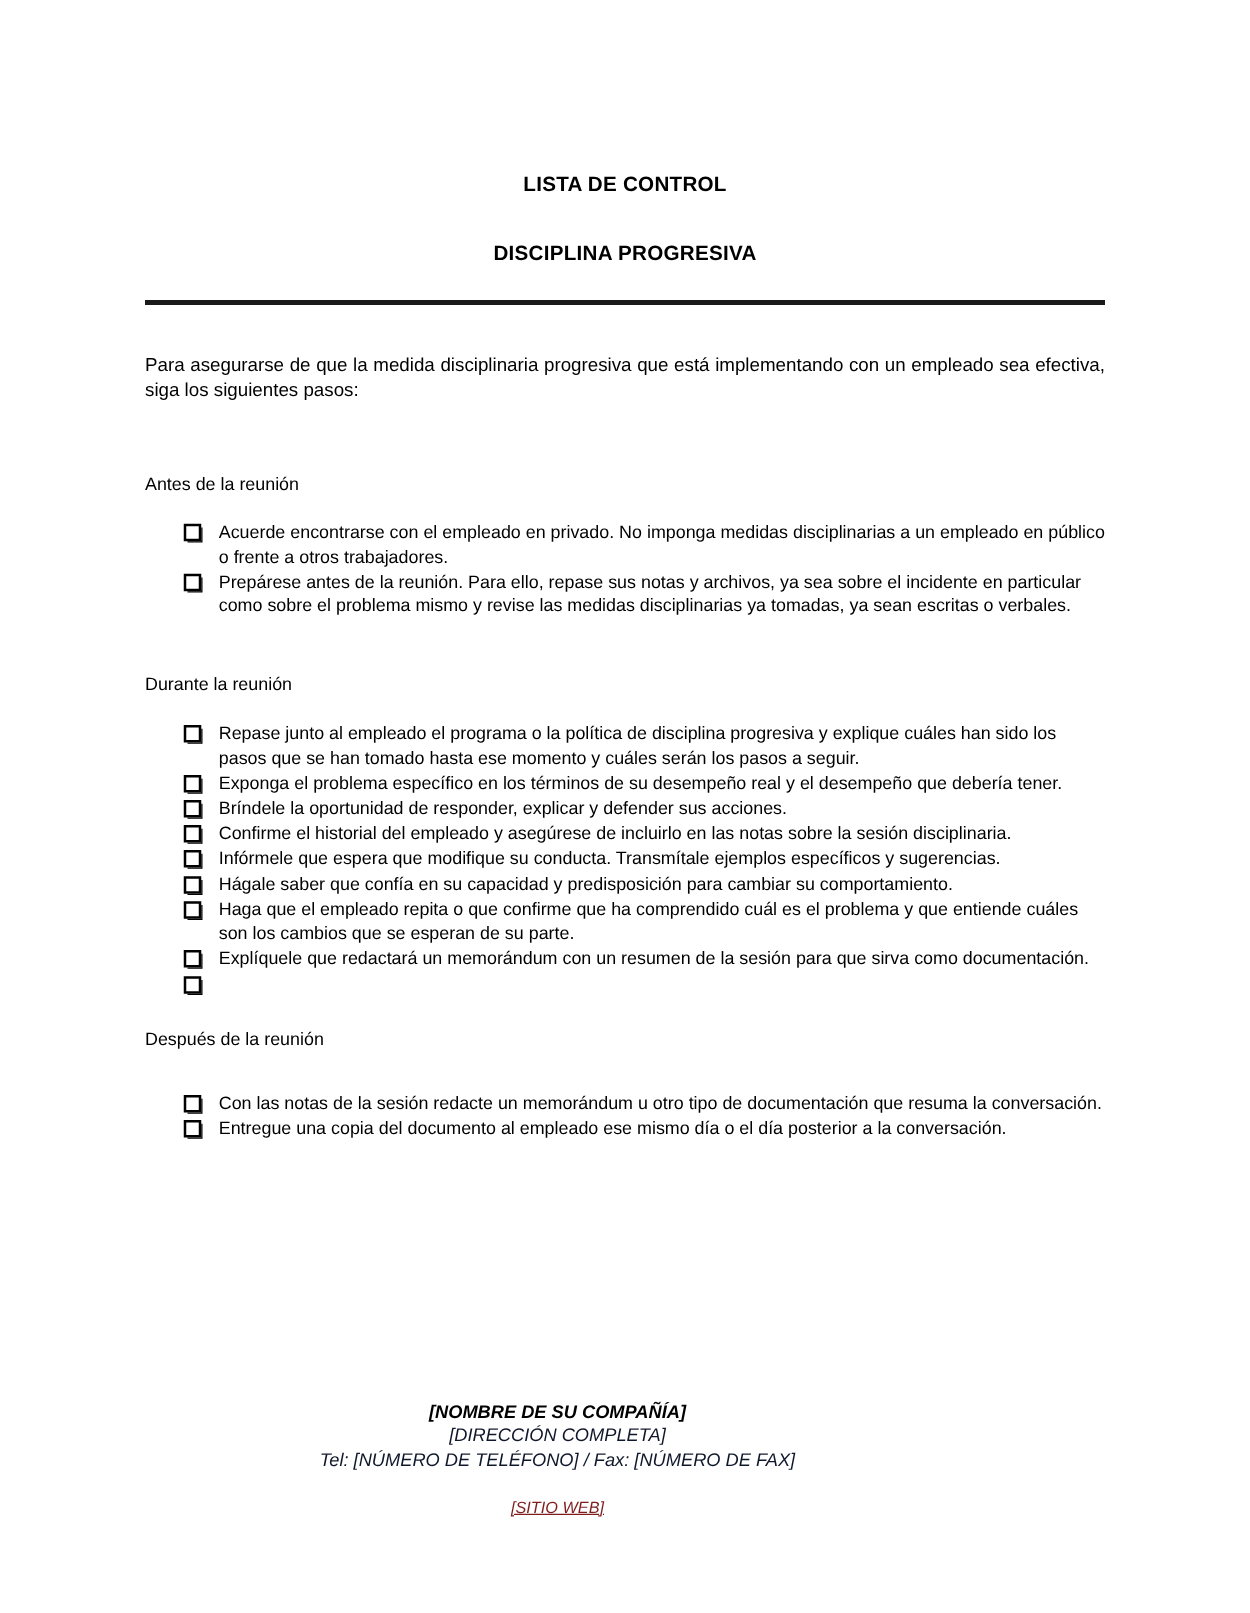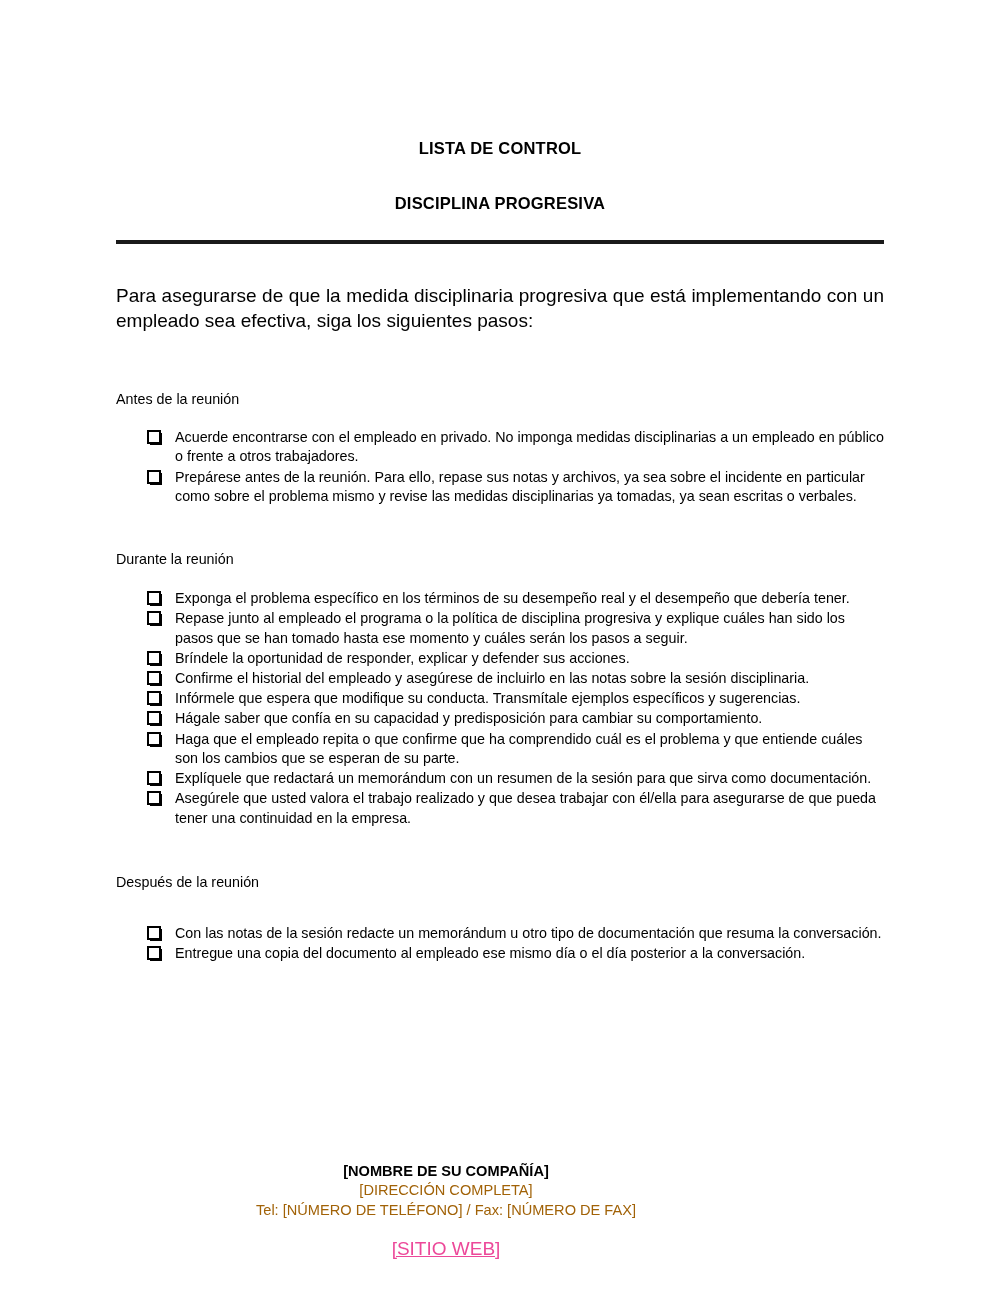--- a/index.html
+++ b/index.html
@@ -51,21 +51,21 @@
   .title-rule {
     margin-top: 29px;
     height: 4px;
     background: #1a1a1a;
     width: 768px;
   }
 
   
   .intro {
     margin-top: 39px;
-    font-size: 19px;
+    font-size: 15px;
     line-height: 1.34;
     text-align: justify;
   }
 
   
   .section {
     margin-top: 0;
   }
   .section-heading {
     font-size: 14.3px;
@@ -117,40 +117,41 @@
     width: 10px;
     height: 10px;
     border: 2.2px solid #000000;
     background: #ffffff;
   }
 
   
   .footer {
     position: absolute;
     left: 0;
-    top: 1162px;
+    top: 1121px;
     width: 892px;
     text-align: center;
     line-height: 1.32;
+    font-style: italic;
   }
   .footer-company {
     font-size: 14.6px;
     font-weight: bold;
     color: #000000;
     margin: 0;
   }
   .footer-address,
   .footer-contact {
     font-size: 14.6px;
-    color: #a16207;
+    color: #0f172a;
     margin: 0;
   }
   .footer-website {
-    font-size: 19px;
-    color: #ec4899;
+    font-size: 13px;
+    color: #7f1d1d;
     text-decoration: underline;
     margin: 0;
     display: inline-block;
     cursor: pointer;
   }
 </style>
 </head>
 <body>
 
 <div class="page">
@@ -187,34 +188,34 @@
     </div>
 
     <div class="section sec-2">
       <p class="section-heading">Durante la reunión</p>
       <ul class="checklist">
         <li class="check-item">
           <span class="check-box">
               <i class="shadow"></i>
               <i class="box"></i>
             </span>
+          <span>Repase junto al empleado el programa o la política de disciplina progresiva y explique cuáles han sido los pasos que se han tomado hasta ese momento y cuáles serán los pasos a seguir.</span>
+        </li>
+        <li class="check-item">
+          <span class="check-box">
+              <i class="shadow"></i>
+              <i class="box"></i>
+            </span>
           <span>Exponga el problema específico en los términos de su desempeño real y el desempeño que debería tener.</span>
         </li>
         <li class="check-item">
           <span class="check-box">
               <i class="shadow"></i>
               <i class="box"></i>
             </span>
-          <span>Repase junto al empleado el programa o la política de disciplina progresiva y explique cuáles han sido los pasos que se han tomado hasta ese momento y cuáles serán los pasos a seguir.</span>
-        </li>
-        <li class="check-item">
-          <span class="check-box">
-              <i class="shadow"></i>
-              <i class="box"></i>
-            </span>
           <span>Bríndele la oportunidad de responder, explicar y defender sus acciones.</span>
         </li>
         <li class="check-item">
           <span class="check-box">
               <i class="shadow"></i>
               <i class="box"></i>
             </span>
           <span>Confirme el historial del empleado y asegúrese de incluirlo en las notas sobre la sesión disciplinaria.</span>
         </li>
         <li class="check-item">
@@ -243,21 +244,20 @@
               <i class="shadow"></i>
               <i class="box"></i>
             </span>
           <span>Explíquele que redactará un memorándum con un resumen de la sesión para que sirva como documentación.</span>
         </li>
         <li class="check-item">
           <span class="check-box">
               <i class="shadow"></i>
               <i class="box"></i>
             </span>
-          <span>Asegúrele que usted valora el trabajo realizado y que desea trabajar con él/ella para asegurarse de que pueda tener una continuidad en la empresa.</span>
         </li>
       </ul>
     </div>
 
     <div class="section sec-3">
       <p class="section-heading">Después de la reunión</p>
       <ul class="checklist">
         <li class="check-item">
           <span class="check-box">
               <i class="shadow"></i>

